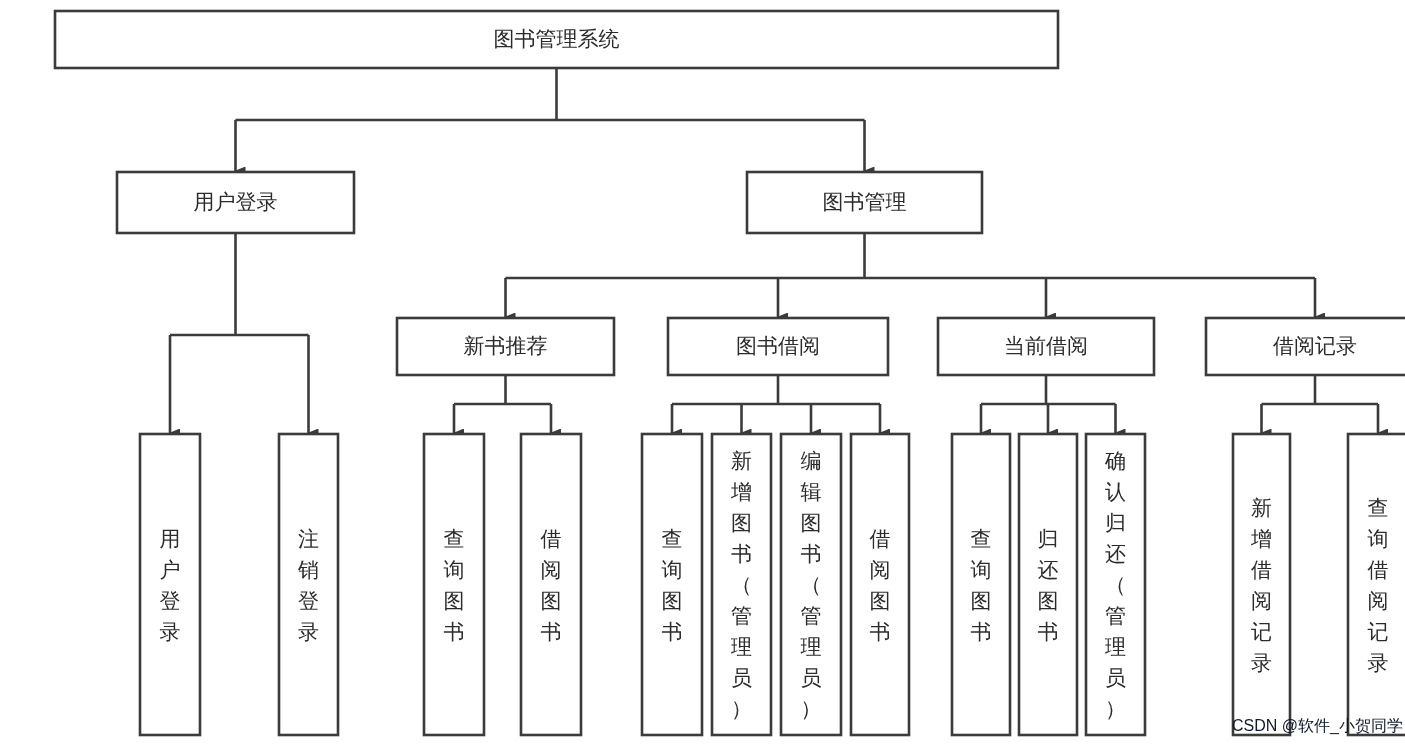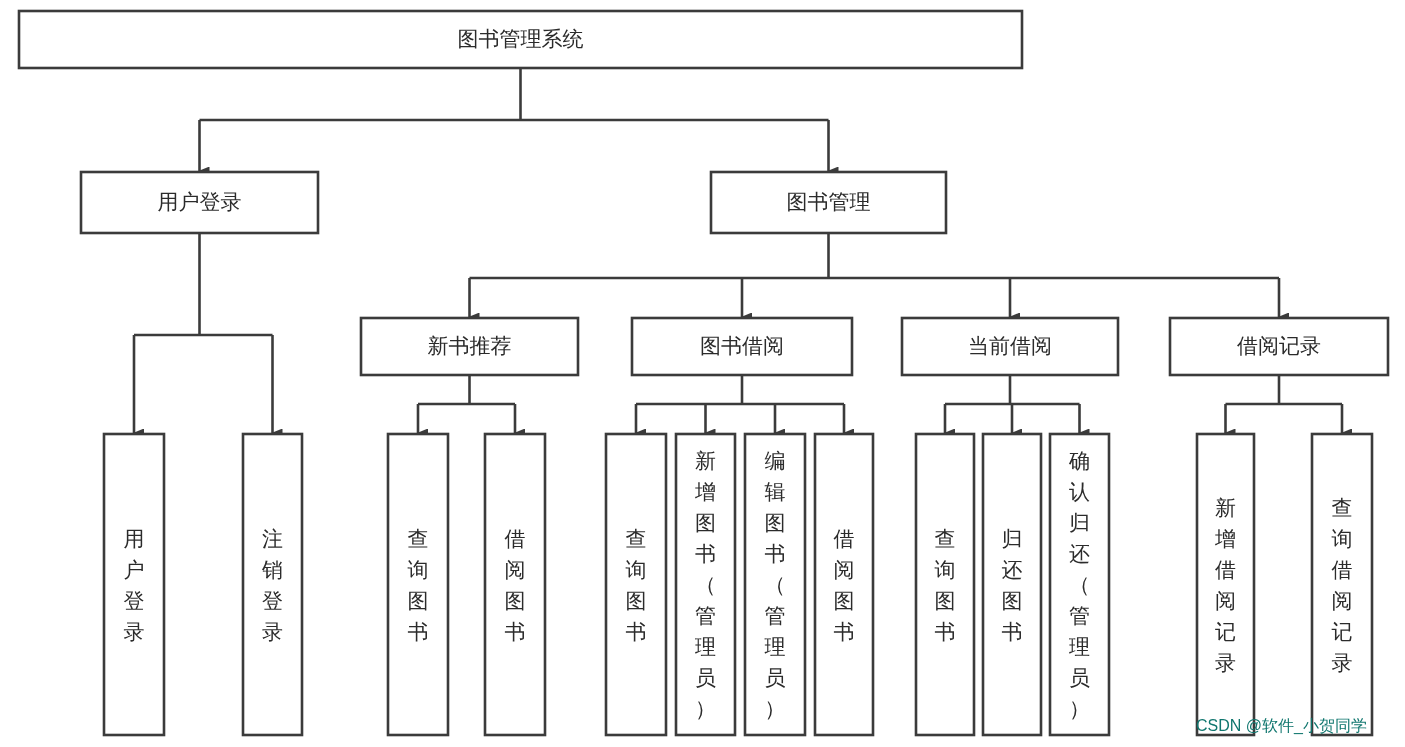--- a/index.html
+++ b/index.html
@@ -1,33 +1,33 @@
 <!DOCTYPE html>
 <html><head>
 <meta charset="utf-8">
 <style>
   html,body{margin:0;padding:0;background:#ffffff;}
   body{
     font-family:"Liberation Sans","DejaVu Sans",sans-serif;
     width:1405px;height:747px;overflow:hidden;position:relative;
   }
-  #stage{position:relative;width:1202px;height:747px;}
+  #stage{position:relative;width:1202px;height:747px;margin-left:36px;}
   svg#diagram{position:absolute;left:0;top:0;width:1405px;height:747px;display:block;}
   .node-rect{fill:#ffffff;stroke:#3b3b3b;stroke-width:2.6;}
   .link{stroke:#3b3b3b;stroke-width:2.6;fill:none;stroke-linecap:butt;}
   .node-label{
     fill:#2b2b2b;
     font-family:"Liberation Sans","DejaVu Sans",sans-serif;
     font-size:21px;
     text-anchor:middle;
     dominant-baseline:middle;
   }
   .watermark{
     position:absolute;
-    color:#0f766e;
+    color:#0f172a;
     font-size:16px;
     font-family:"Liberation Sans","DejaVu Sans",sans-serif;
     white-space:nowrap;
     user-select:none;
   }
 </style>
 </head>
 <body>
 
 <div id="stage">

